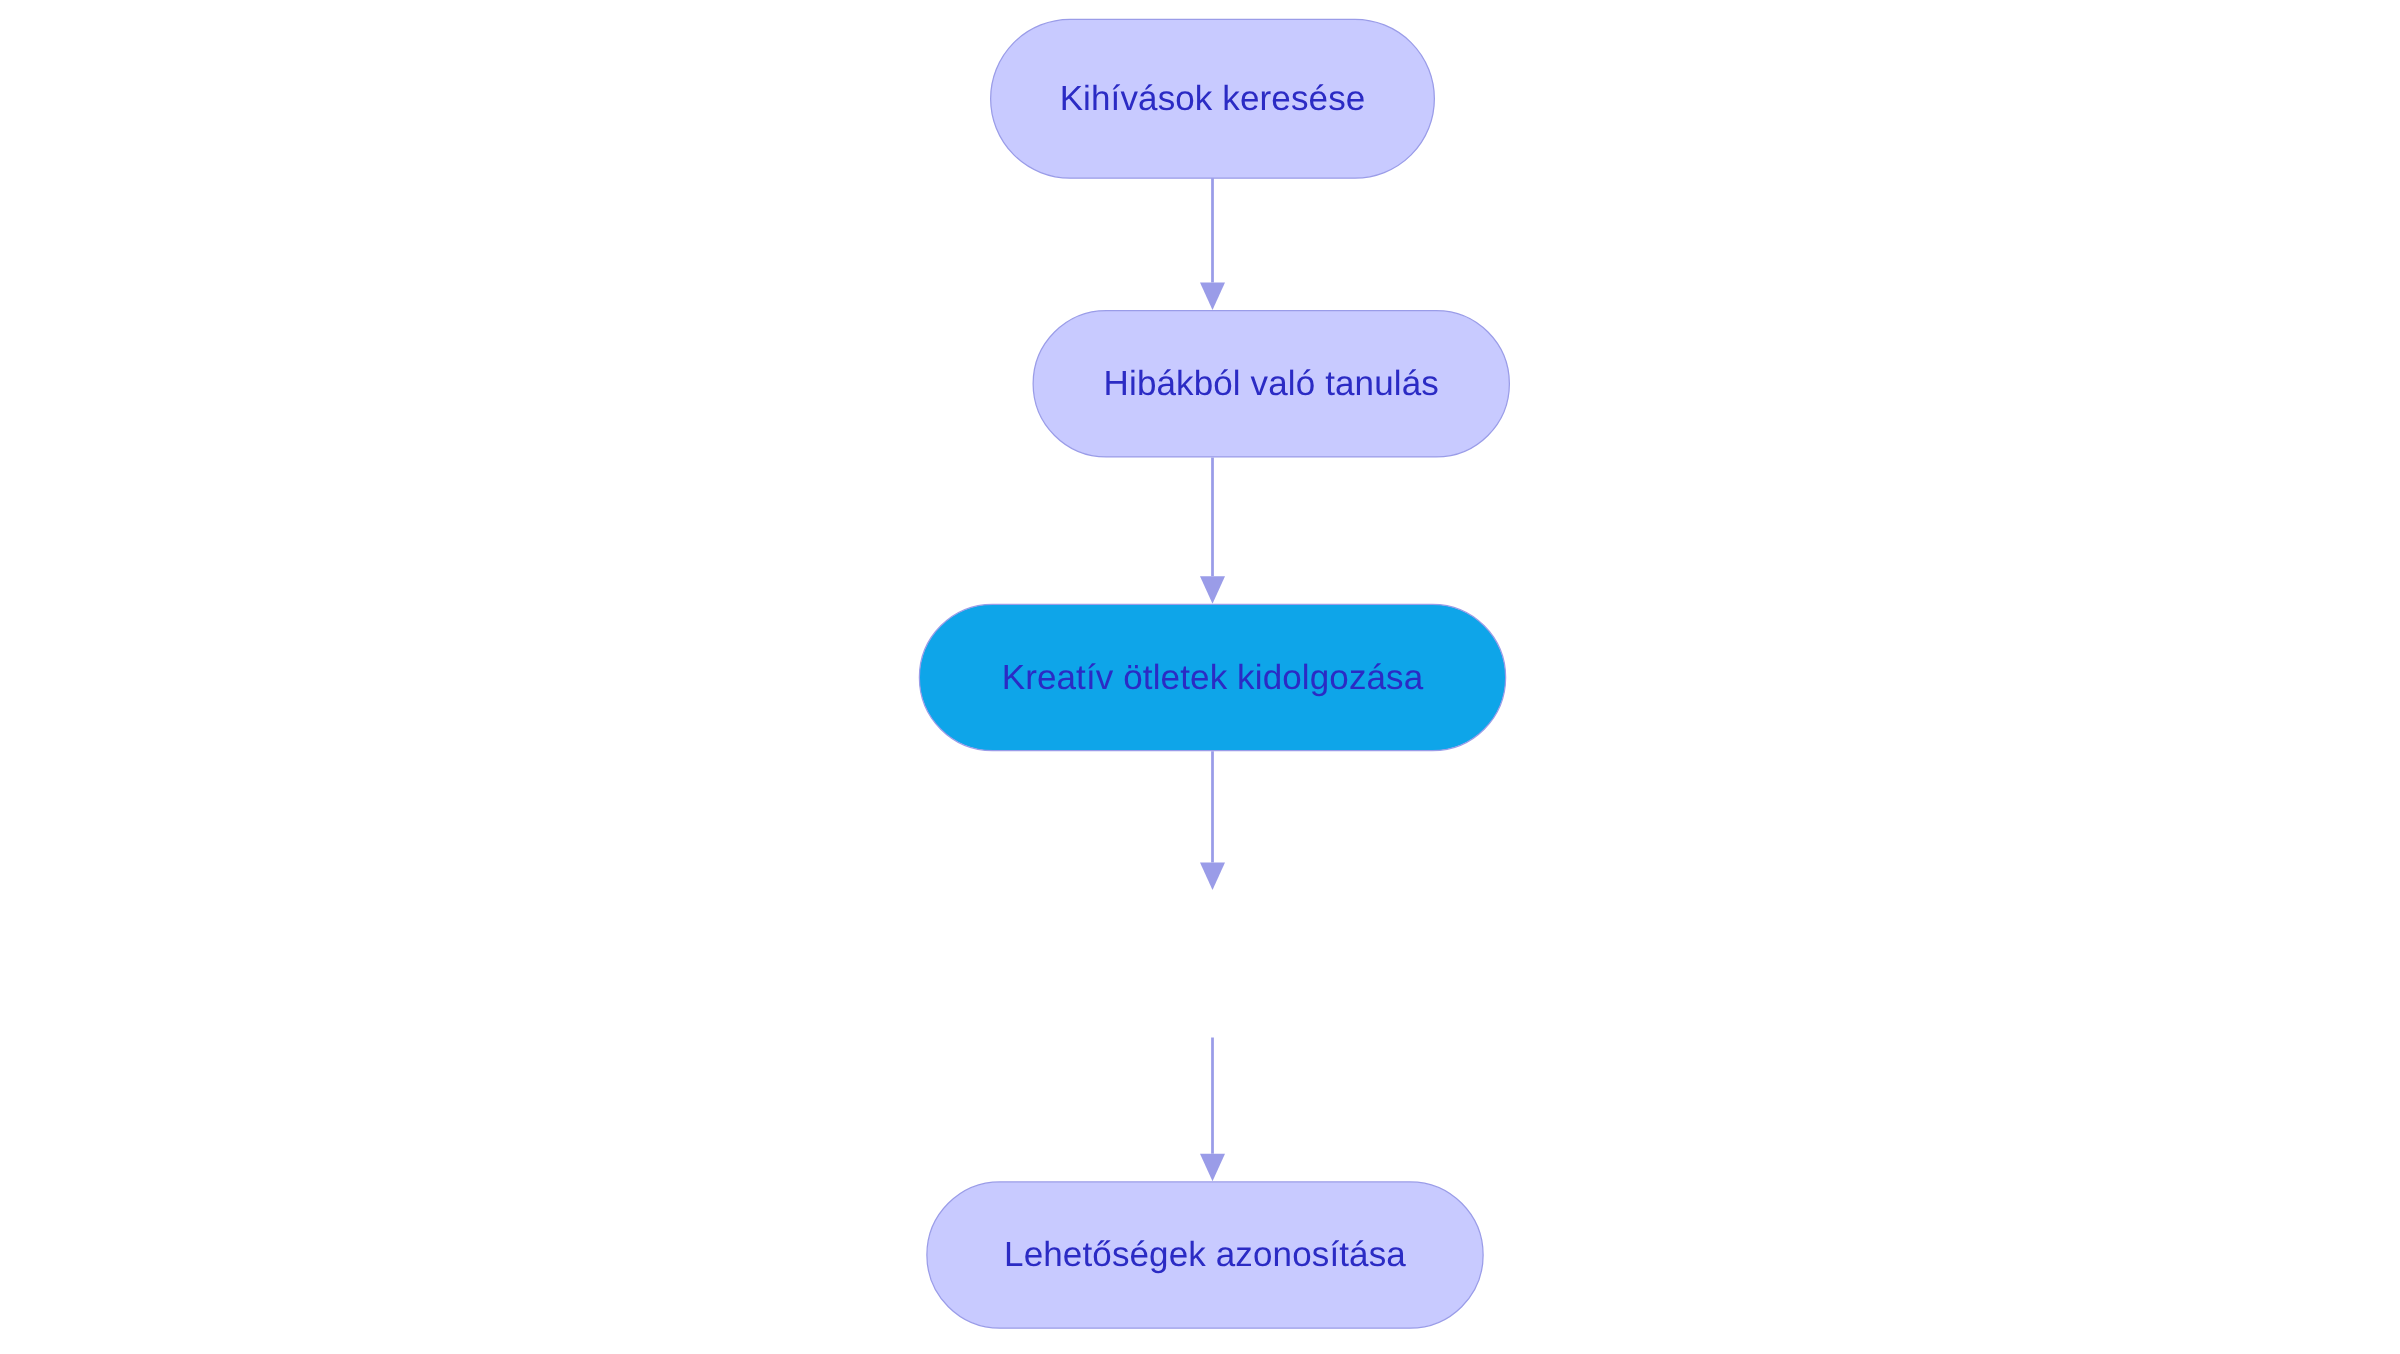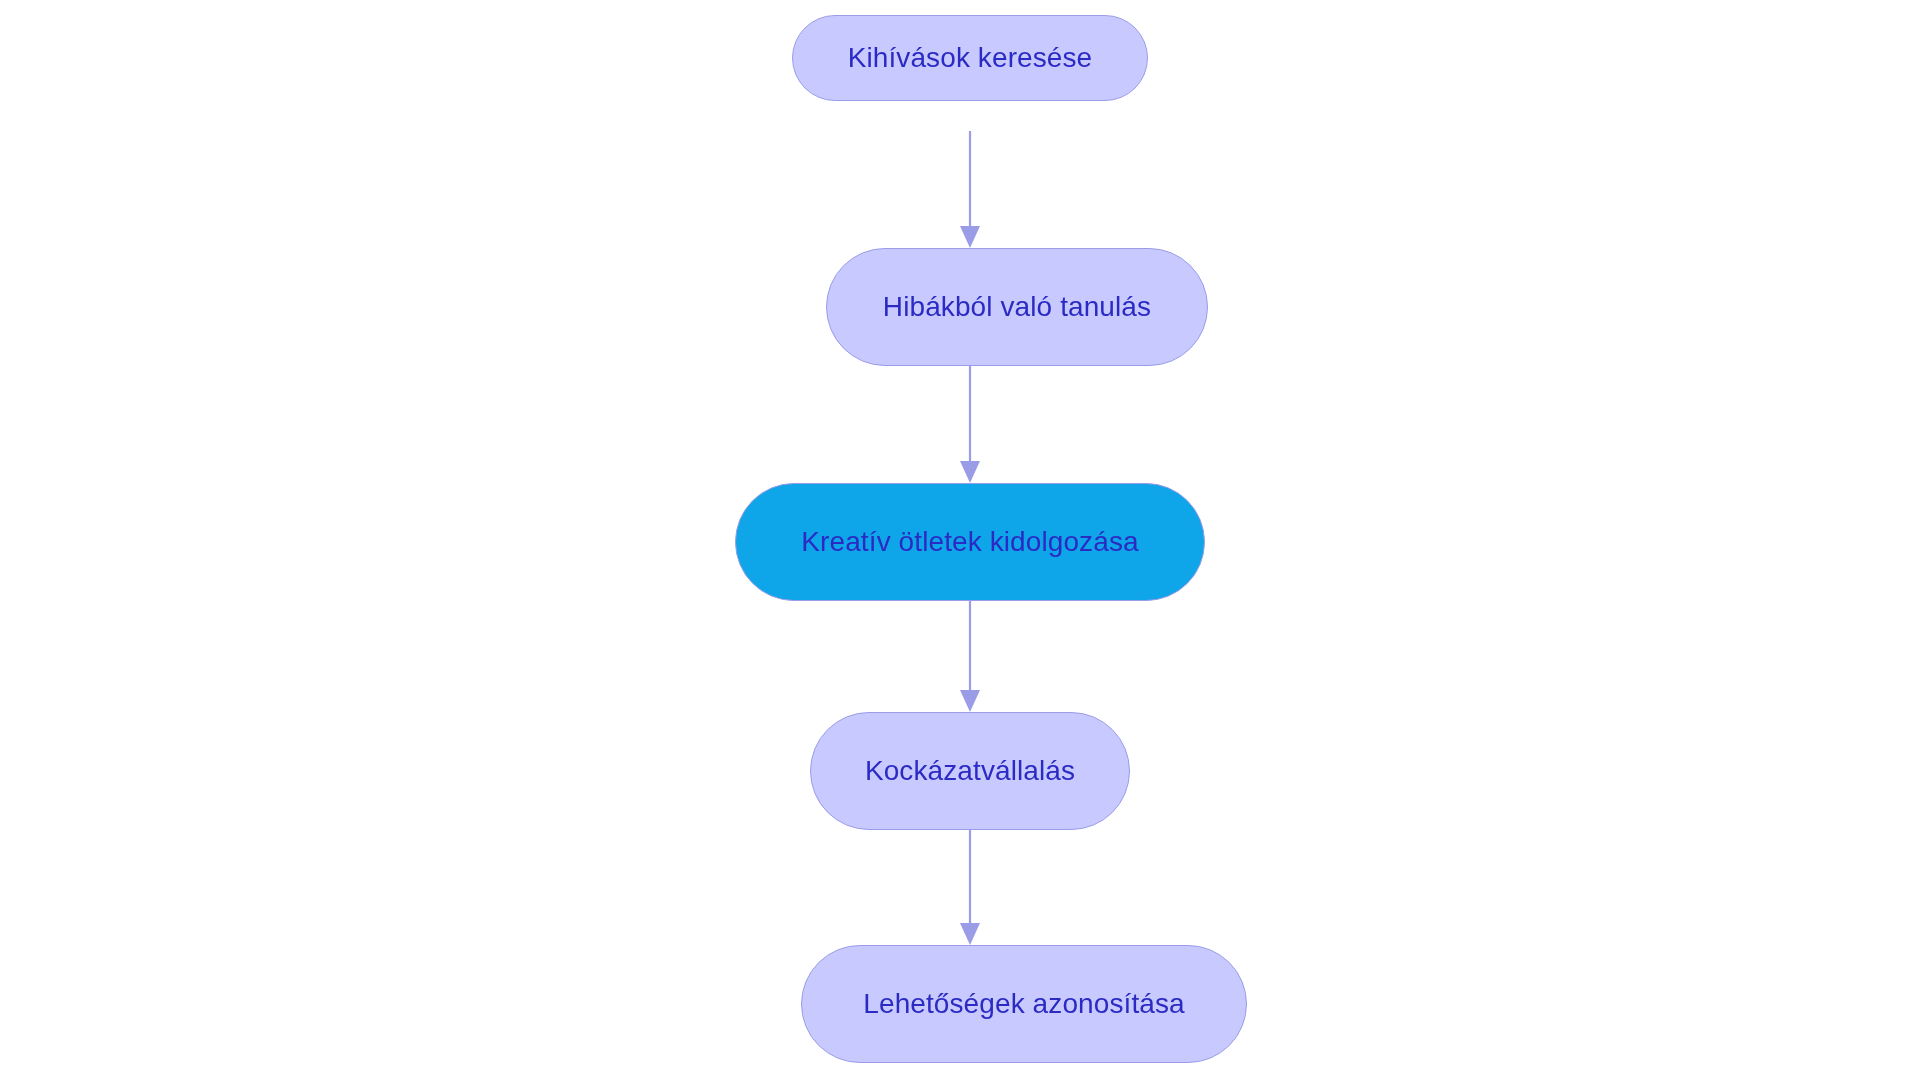--- a/index.html
+++ b/index.html
@@ -66,30 +66,27 @@
         <line x1="970" y1="366" x2="970" y2="461" stroke="#9a9ce8" stroke-width="2.2"></line>
         <polygon points="960,461 980,461 970,483" fill="#9a9ce8"></polygon>
         <line x1="970" y1="601" x2="970" y2="690" stroke="#9a9ce8" stroke-width="2.2"></line>
         <polygon points="960,690 980,690 970,712" fill="#9a9ce8"></polygon>
         <line x1="970" y1="830" x2="970" y2="923" stroke="#9a9ce8" stroke-width="2.2"></line>
         <polygon points="960,923 980,923 970,945" fill="#9a9ce8"></polygon>
       </g>
   </svg>
 
   <div class="node-layer" id="node-layer">
-      <div class="flow-node" style="left: 970px; top: 15px; width: 356px; height: 86px; background: rgb(200, 202, 255); border-color: rgb(154, 156, 232);">
+      <div class="flow-node" style="left: 970px; top: 15px; width: 356px; height: 128px; background: rgb(200, 202, 255); border-color: rgb(154, 156, 232);">
         <span class="flow-node-label" style="color: rgb(43, 43, 196);">Kihívások keresése</span>
       </div>
       <div class="flow-node" style="left: 1017px; top: 248px; width: 382px; height: 118px; background: rgb(200, 202, 255); border-color: rgb(154, 156, 232);">
         <span class="flow-node-label" style="color: rgb(43, 43, 196);">Hibákból való tanulás</span>
       </div>
       <div class="flow-node" style="left: 970px; top: 483px; width: 470px; height: 118px; background: #0ea5e9; border-color: rgb(154, 156, 232);">
         <span class="flow-node-label" style="color: rgb(43, 43, 196);">Kreatív ötletek kidolgozása</span>
       </div>
-      <div class="flow-node" style="left: 970px; top: 712px; width: 320px; height: 118px; background: rgb(200, 202, 255); border-color: rgb(154, 156, 232);">
-        <span class="flow-node-label" style="color: rgb(43, 43, 196);">Kockázatvállalás</span>
-      </div>
-      <div class="flow-node" style="left: 1024px; top: 945px; width: 446px; height: 118px; background: rgb(200, 202, 255); border-color: rgb(154, 156, 232);">
+      <div class="flow-node" style="left: 964px; top: 945px; width: 446px; height: 118px; background: rgb(200, 202, 255); border-color: rgb(154, 156, 232);">
         <span class="flow-node-label" style="color: rgb(43, 43, 196);">Lehetőségek azonosítása</span>
       </div>
     </div>
 
 </div>
 
 </body></html>

